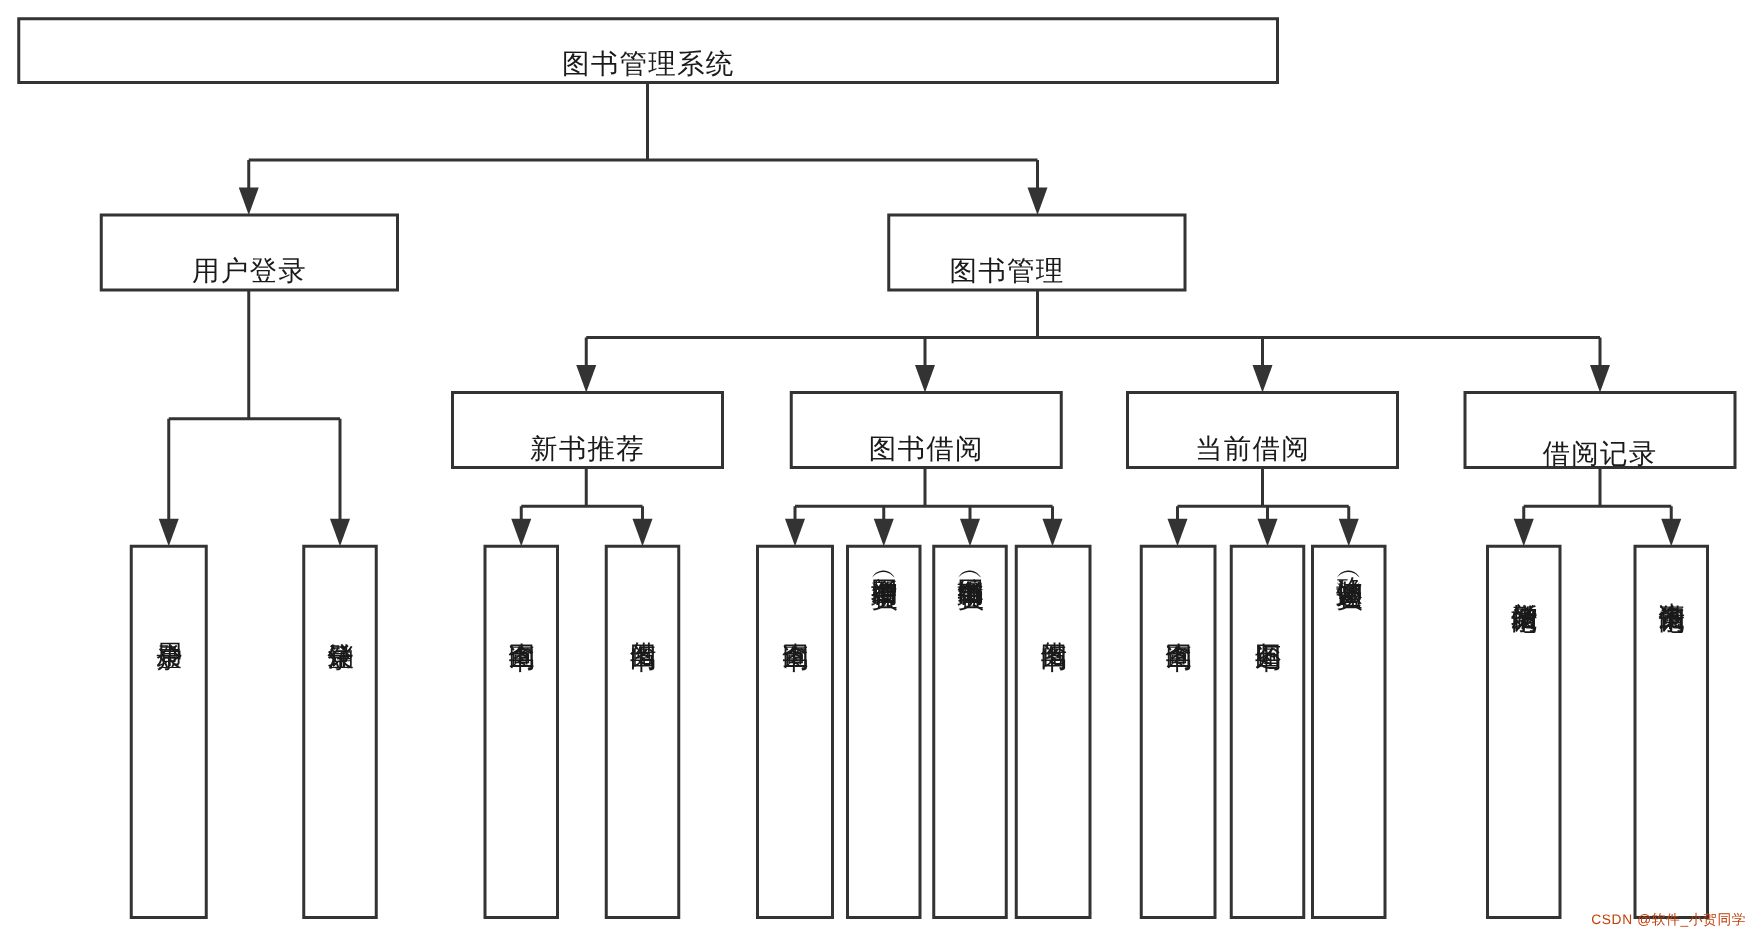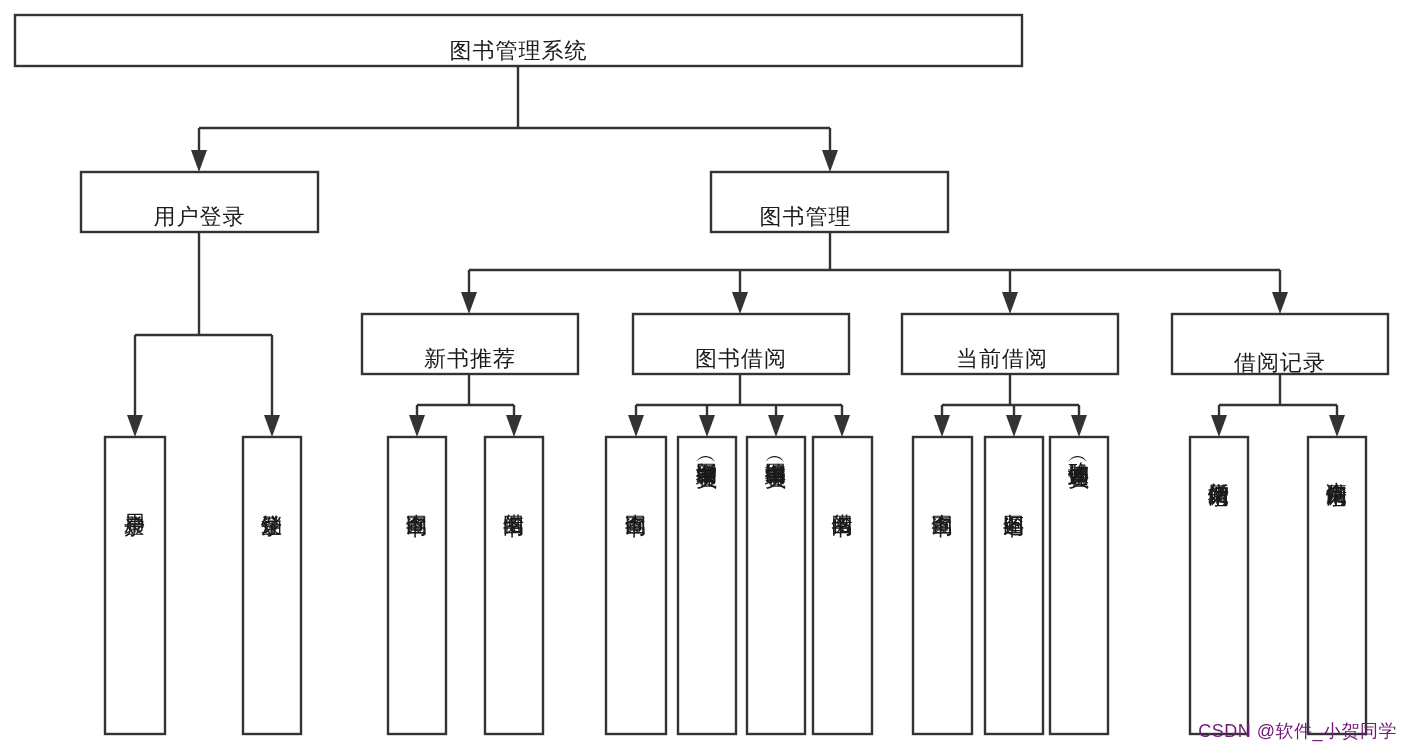--- a/index.html
+++ b/index.html
@@ -71,22 +71,22 @@
     font-size: 22px;
     color: #1a1a1a;
     letter-spacing: 1px;
     white-space: nowrap;
   }
   #watermark {
     position: absolute;
     right: 8px;
     bottom: 4px;
     font-family: "Liberation Sans", "DejaVu Sans", sans-serif;
-    font-size: 18px;
-    color: #701a75;
+    font-size: 11px;
+    color: #c2410c;
     letter-spacing: 0.5px;
     white-space: nowrap;
     pointer-events: none;
   }
 </style>
 </head>
 <body>
 
 <div id="diagram-root">
 

